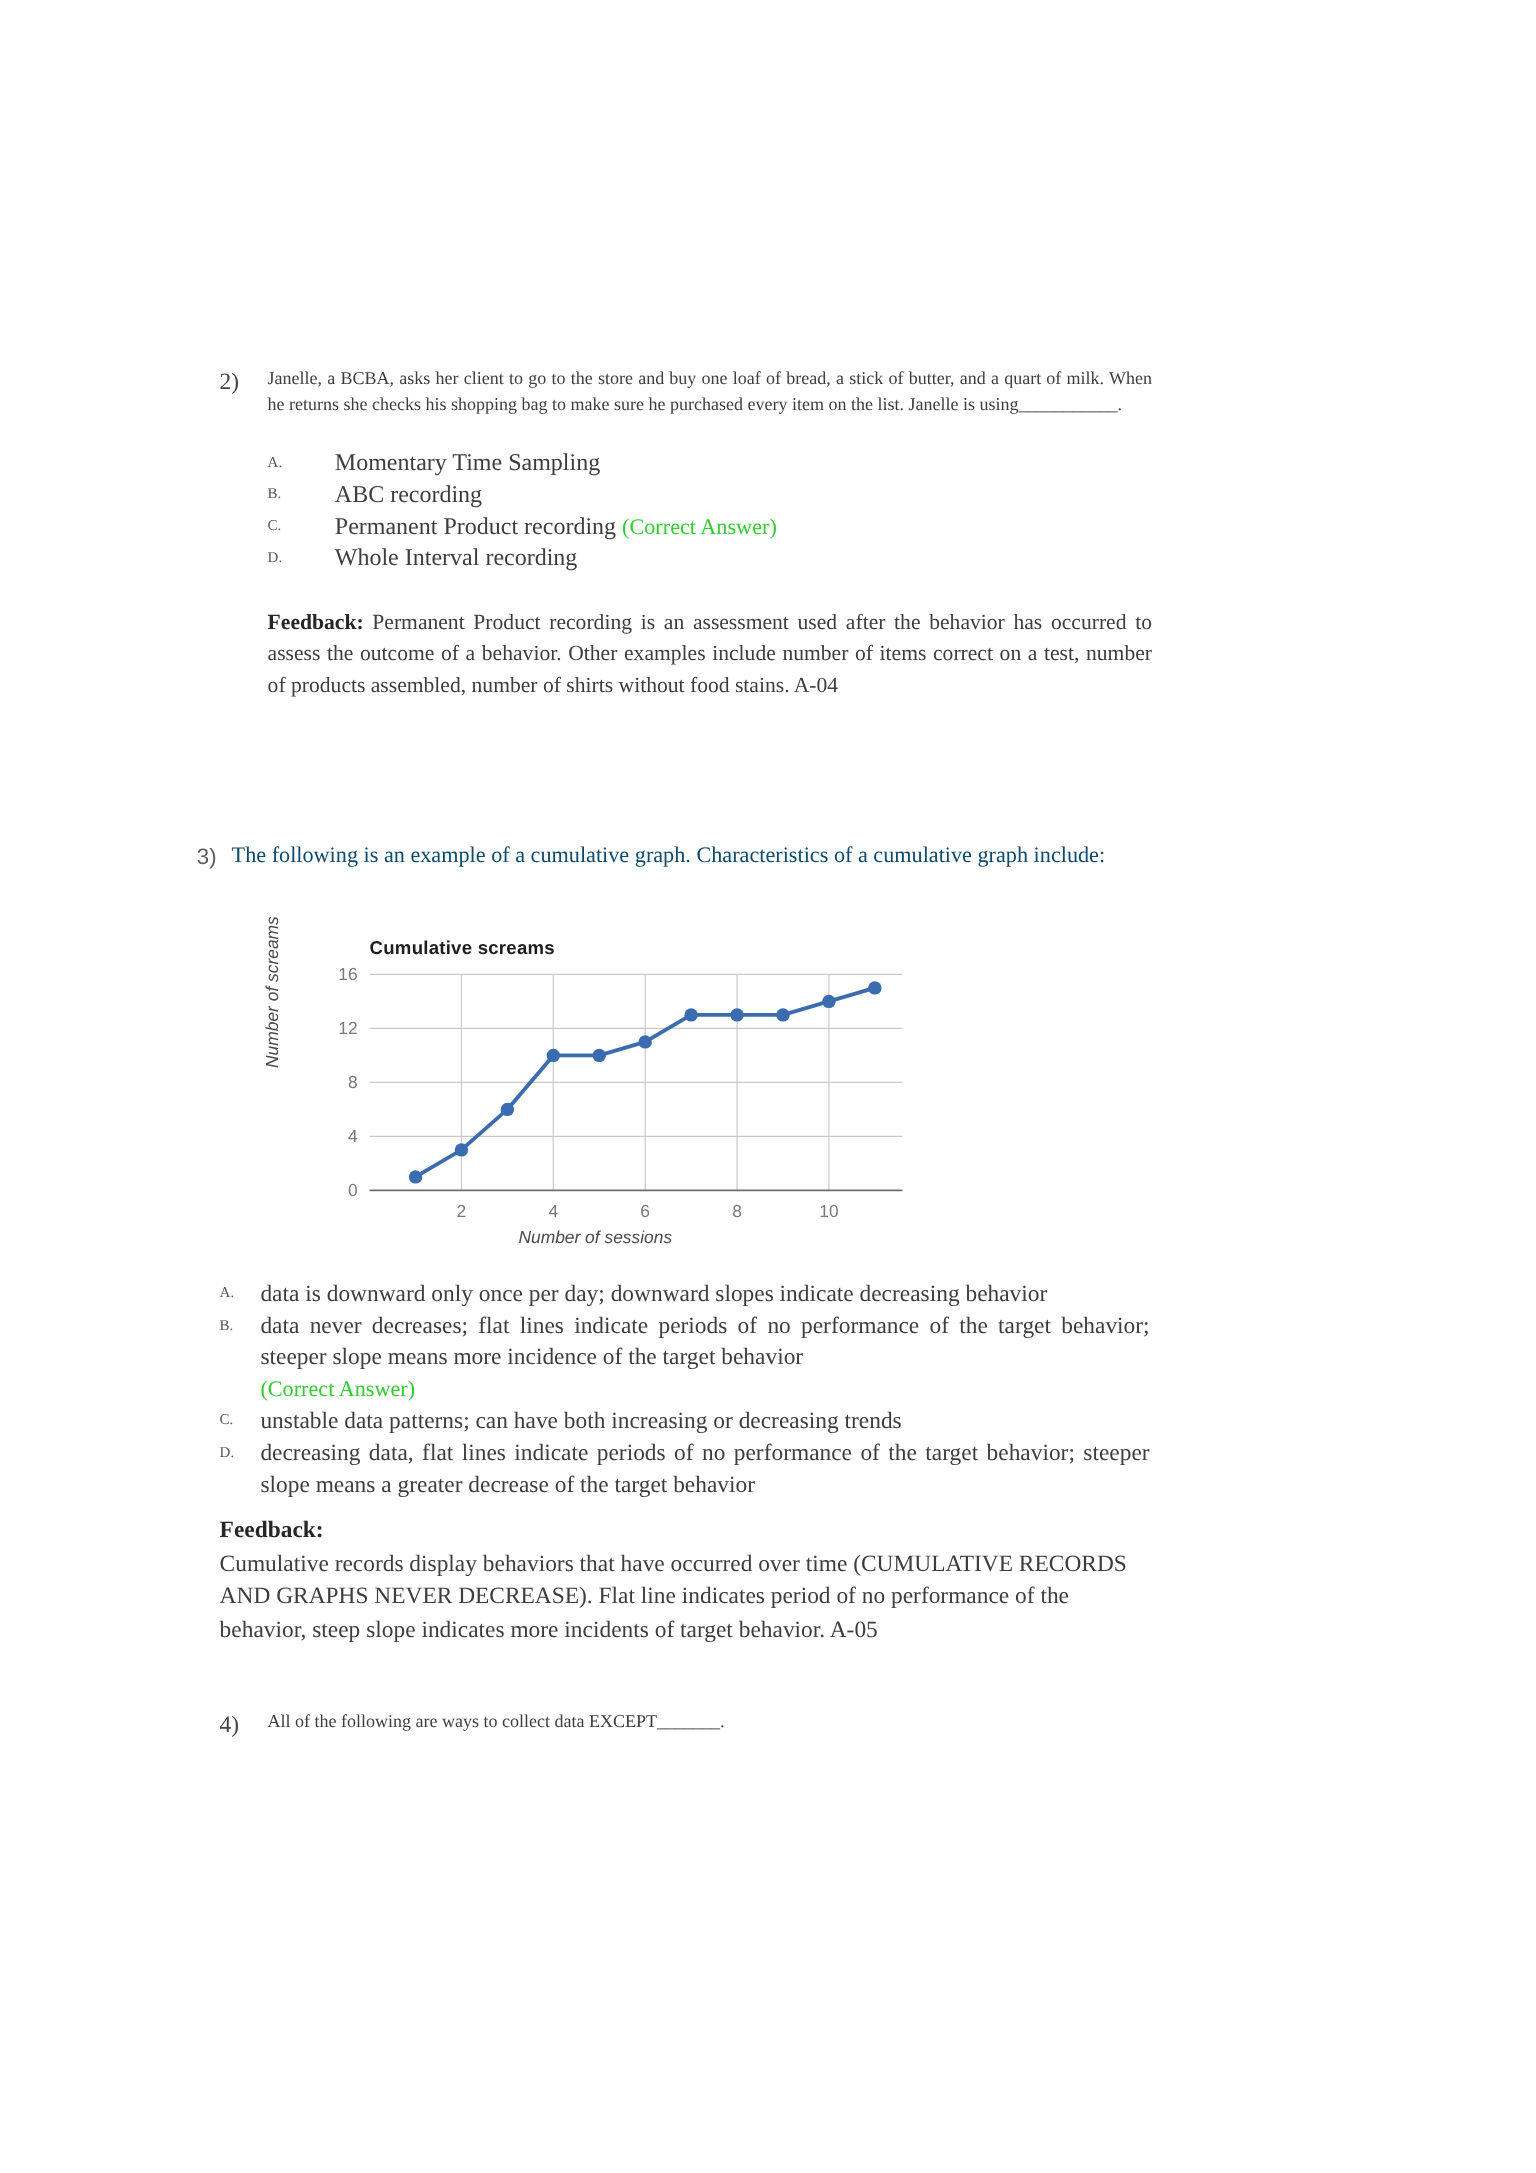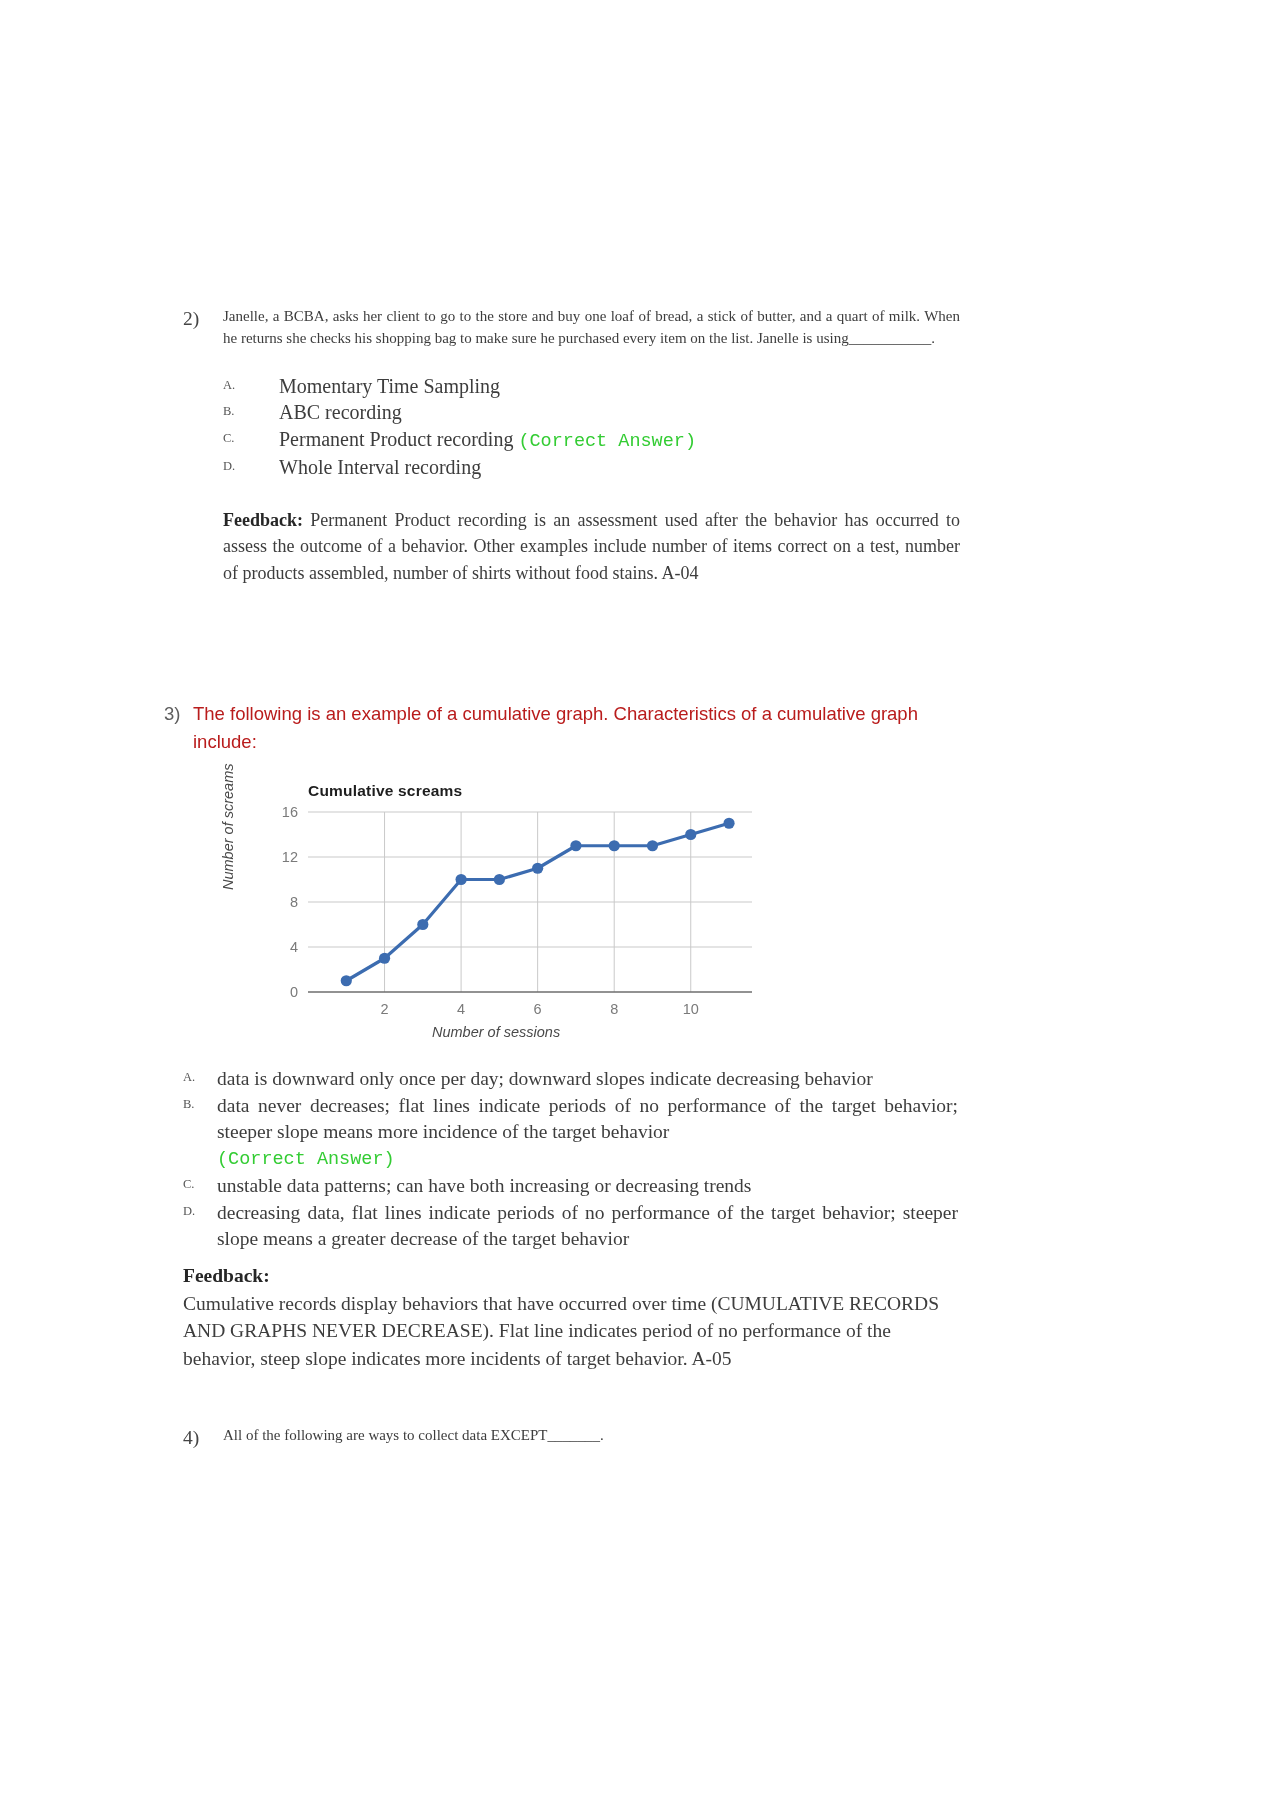--- a/index.html
+++ b/index.html
@@ -79,21 +79,21 @@
     color:#555;
     padding-top:4px;
   }
   .opt-body {
     flex:1 1 auto;
     font-size:20px;
     color:#3d3d3d;
   }
   .correct {
     color:#33cc33;
-    font-family:Liberation Mono, monospace;
+    font-family:Liberation Serif, serif;
     font-size:18.5px;
   }
   .feedback {
     margin-top:26px;
     margin-left:40px;
     font-size:18px;
     line-height:1.47;
     color:#3d3d3d;
     text-align:justify;
     width:737px;
@@ -110,24 +110,24 @@
   .q3-row { display:flex; }
   .q3-num {
     flex:0 0 29px;
     font-family:"Liberation Sans", sans-serif;
     font-size:18.5px;
     line-height:1.5;
     color:#5e5e5e;
   }
   .q3-text {
     flex:1 1 auto;
-    font-family:Liberation Sans, sans-serif;
+    font-family:Liberation Serif, serif;
     font-size:18.5px;
     line-height:1.5;
-    color:#b91c1c;
+    color:#0c4a6e;
   }
 
   
   .chart-area {
     position:absolute;
     left:247px;
     top:782px;
     width:520px;
     height:260px;
   }

